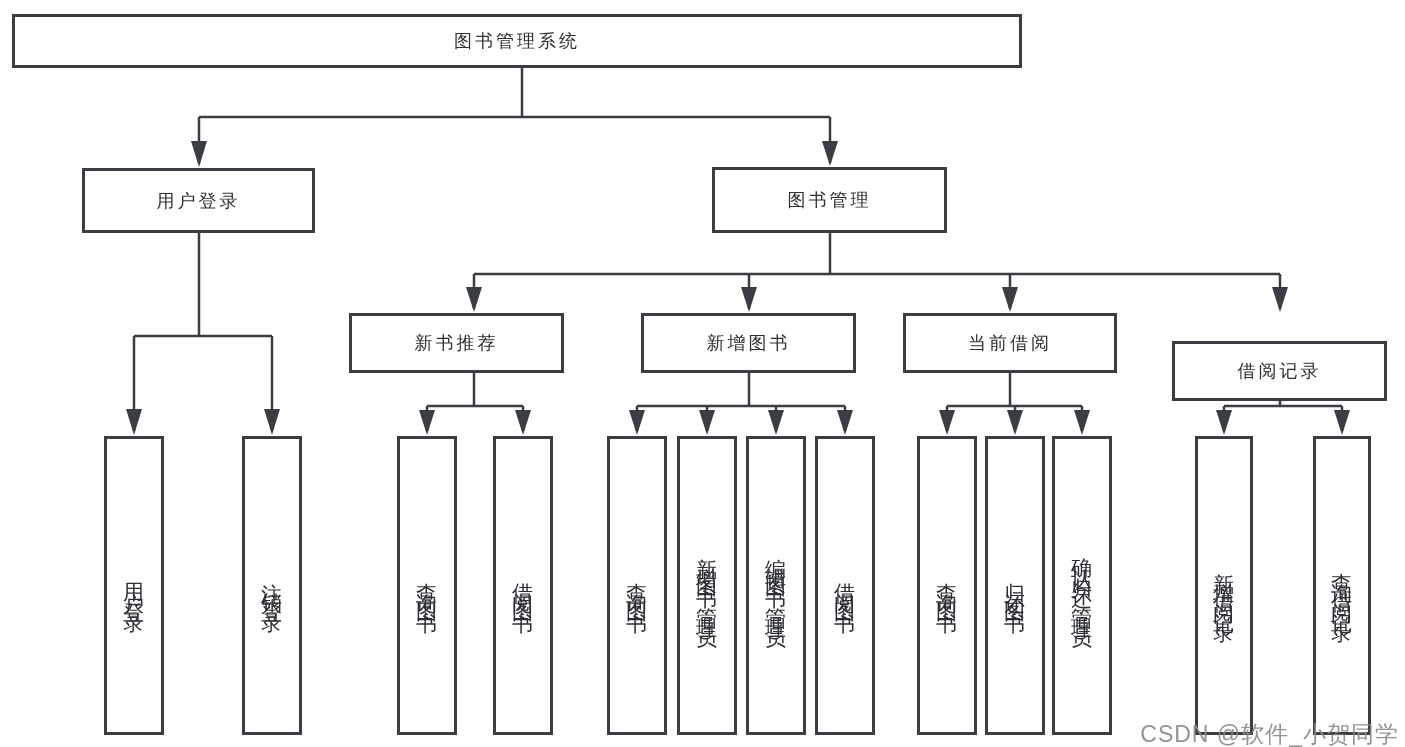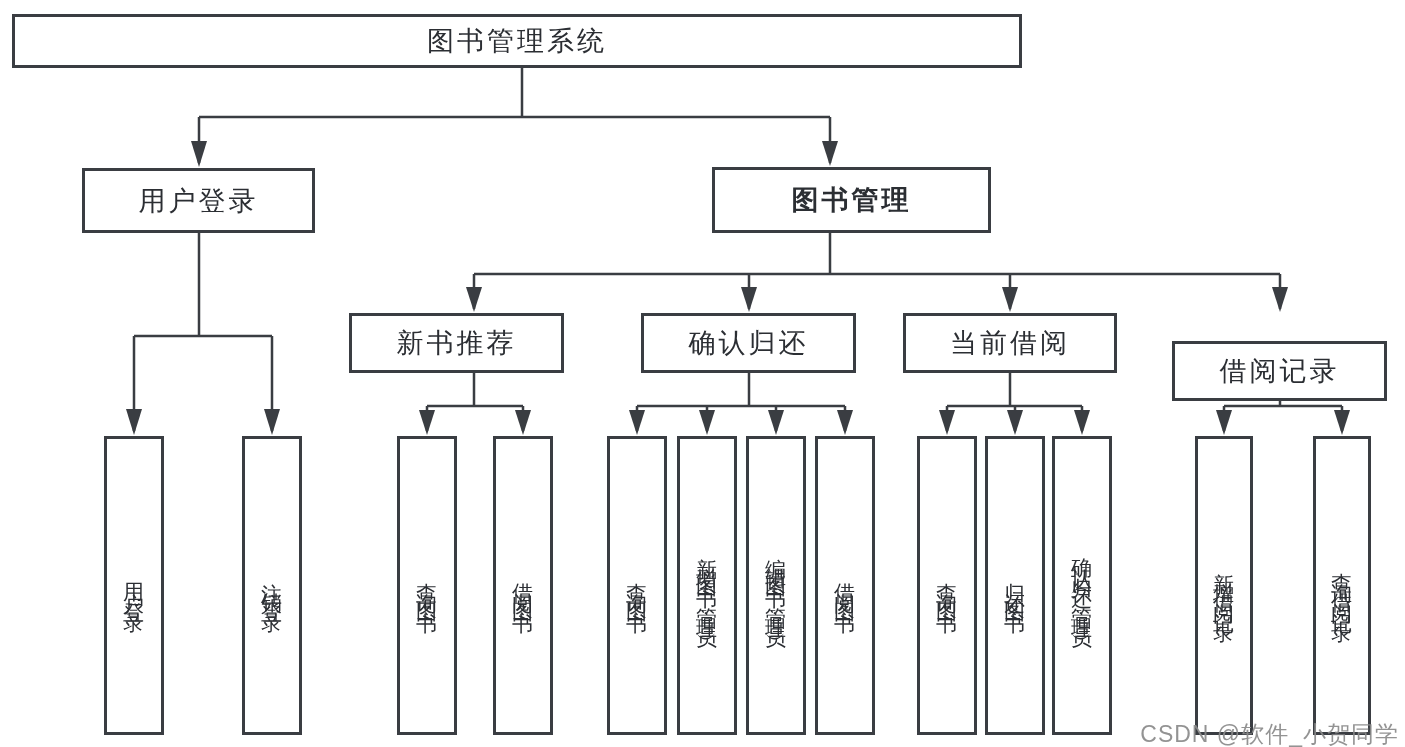--- a/index.html
+++ b/index.html
@@ -27,36 +27,36 @@
   }
   .node {
     position: absolute;
     box-sizing: border-box;
     background: #ffffff;
     border: 3px solid #3a3d42;
     color: #2b2e33;
     display: flex;
     align-items: center;
     justify-content: center;
-    font-size: 27px;
+    font-size: 18px;
     letter-spacing: 3px;
     white-space: nowrap;
     z-index: 2;
   }
   .node.v {
     writing-mode: vertical-rl;
     text-orientation: mixed;
     font-size: 21px;
     letter-spacing: 10px;
     line-height: 1;
   }
   
   #n-root      { left: 12px;   top: 14px;  width: 1010px; height: 54px; }
   #n-userlogin { left: 82px;   top: 168px; width: 233px;  height: 65px; }
-  #n-bookmgmt  { left: 712px;  top: 167px; width: 279px;  height: 66px; font-weight: bold; }
+  #n-bookmgmt  { left: 712px;  top: 167px; width: 235px;  height: 66px; }
   #n-newbook   { left: 349px;  top: 313px; width: 215px;  height: 60px; }
   #n-borrow    { left: 641px;  top: 313px; width: 215px;  height: 60px; }
   #n-current   { left: 903px;  top: 313px; width: 214px;  height: 60px; }
   #n-records   { left: 1172px; top: 313px; width: 215px;  height: 60px; margin-top: 28px; }
   .leaf        { top: 436px; height: 299px; width: 60px; }
   #l-userlogin { left: 104px; }
   #l-logout    { left: 242px; }
   #l-nb-query  { left: 397px; }
   #l-nb-borrow { left: 493px; }
   #l-bb-query  { left: 607px; }
@@ -133,21 +133,21 @@
       <polygon points="1334,410 1350,410 1342,435" fill="#3a3d42" stroke="none"></polygon>
     </g>
   </svg>
 
   <div class="node" id="n-root">图书管理系统</div>
 
   <div class="node" id="n-userlogin">用户登录</div>
   <div class="node" id="n-bookmgmt">图书管理</div>
 
   <div class="node" id="n-newbook">新书推荐</div>
-  <div class="node" id="n-borrow">确认归还</div>
+  <div class="node" id="n-borrow">新增图书</div>
   <div class="node" id="n-current">当前借阅</div>
   <div class="node" id="n-records">借阅记录</div>
 
   <div class="node v leaf" id="l-userlogin">用户登录</div>
   <div class="node v leaf" id="l-logout">注销登录</div>
 
   <div class="node v leaf" id="l-nb-query">查询图书</div>
   <div class="node v leaf" id="l-nb-borrow">借阅图书</div>
 
   <div class="node v leaf" id="l-bb-query">查询图书</div>

